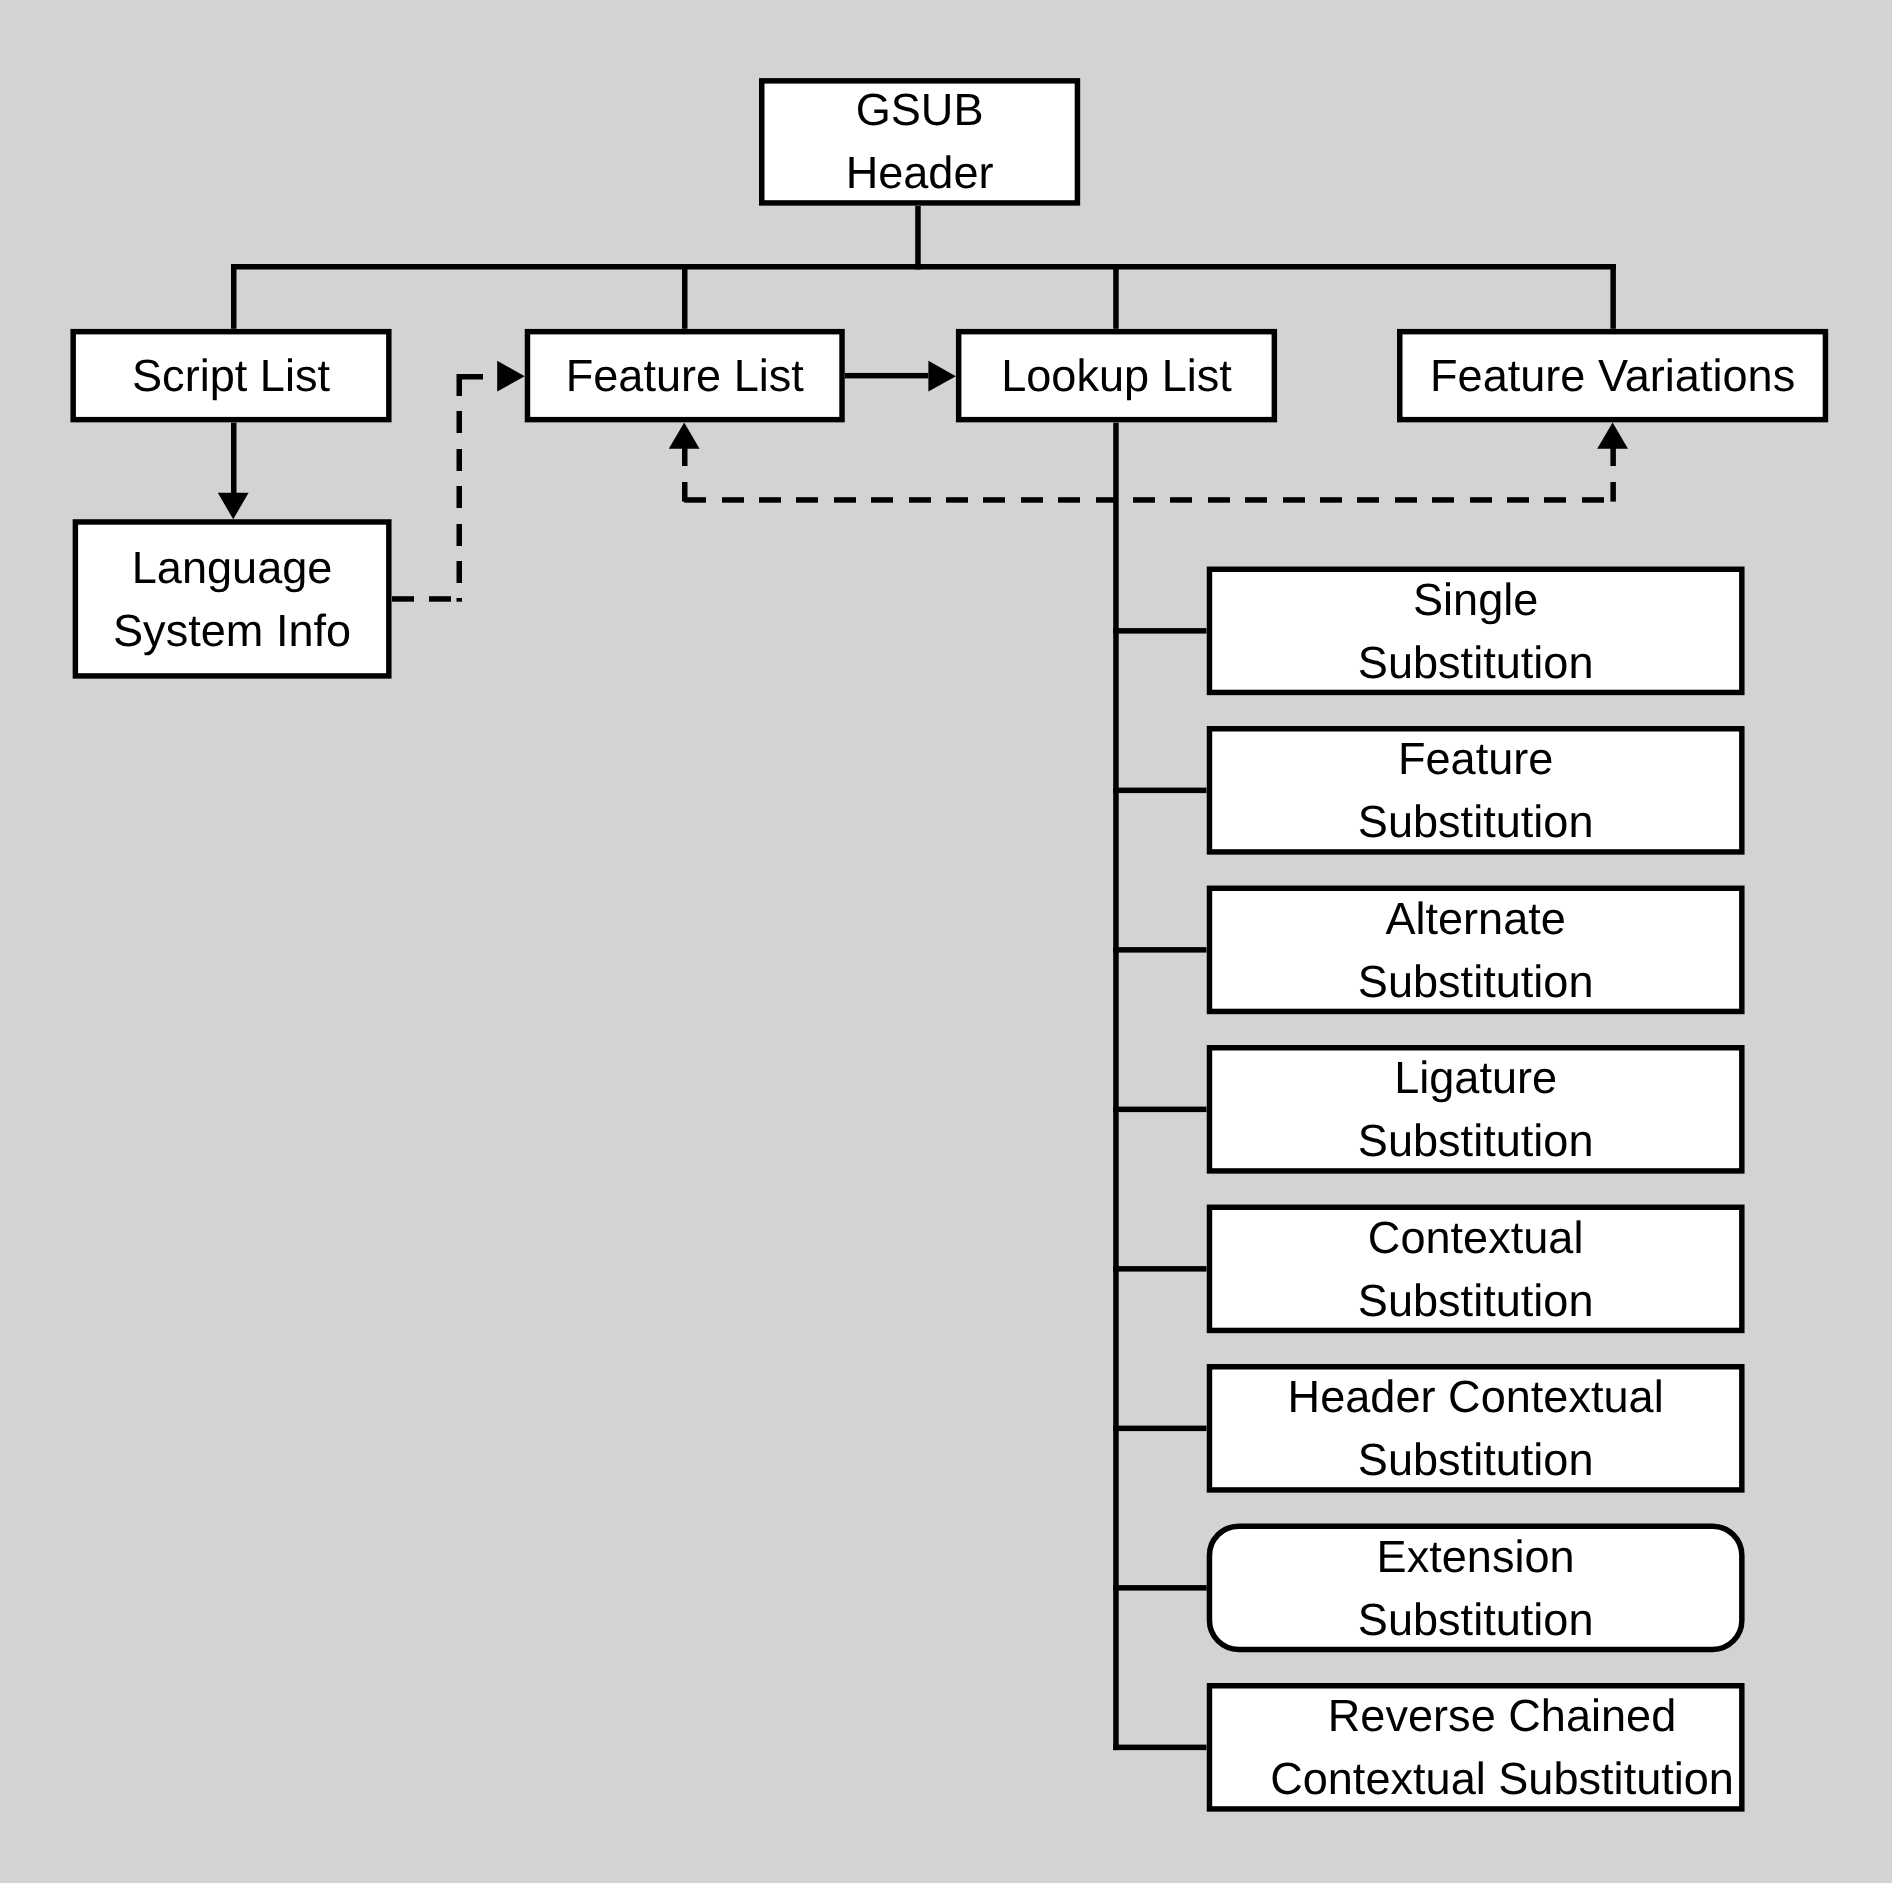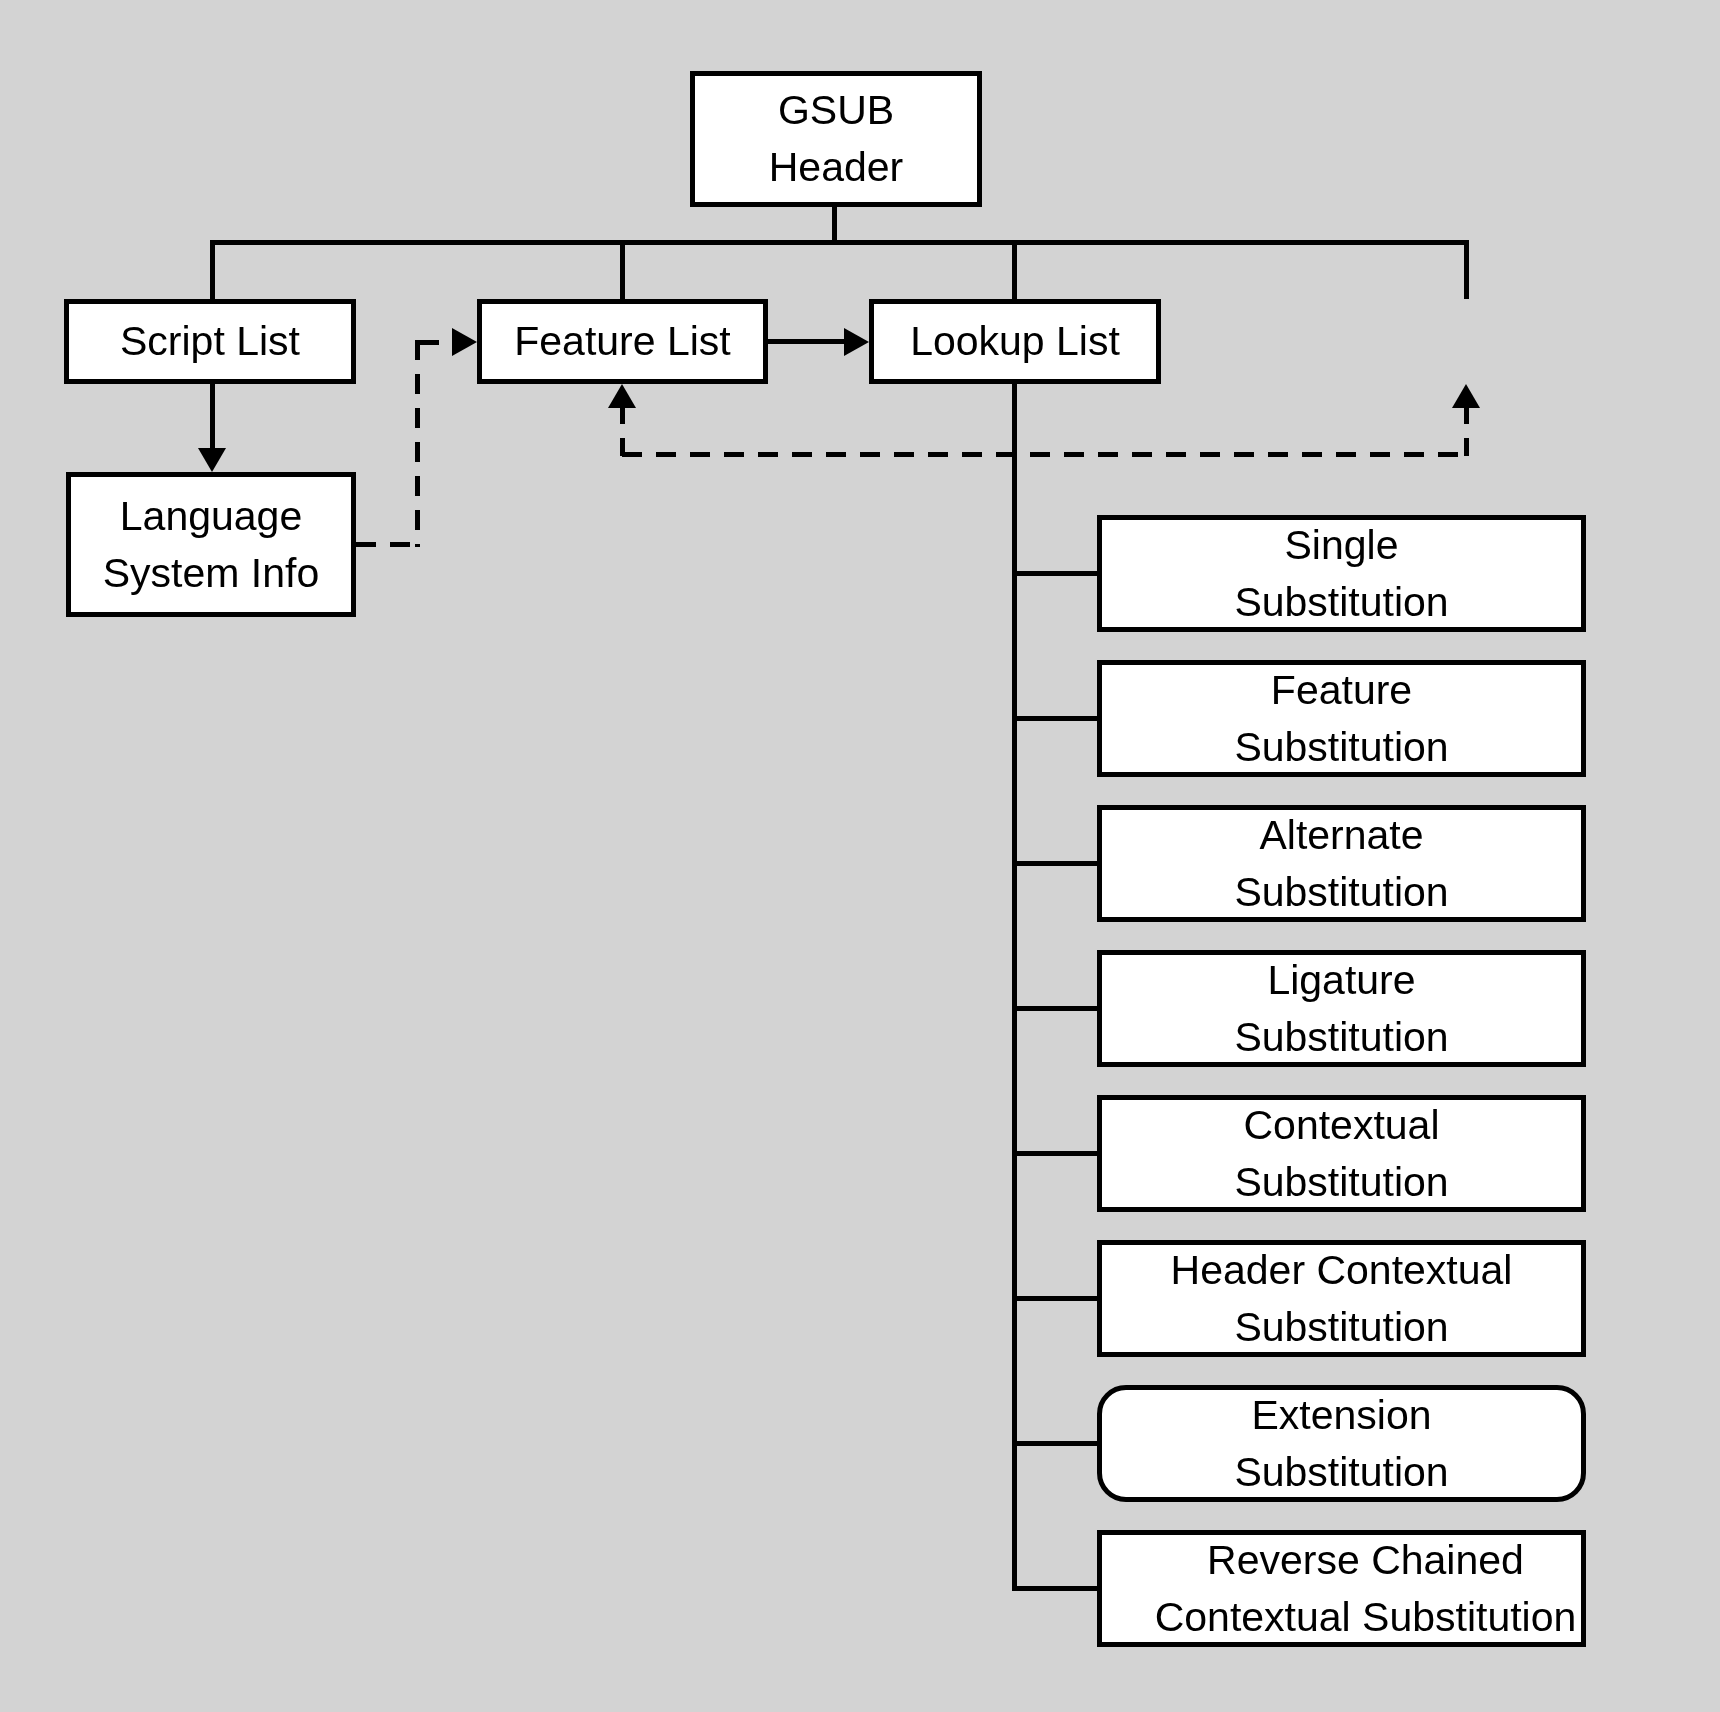--- a/index.html
+++ b/index.html
@@ -95,37 +95,40 @@
   <div class="line" style="left:1012px; top:384px; width:5px; height:1207px;"></div>
   <div class="line" style="left:1012px; top:571px; width:85px; height:5px;"></div>
   <div class="line" style="left:1012px; top:716px; width:85px; height:5px;"></div>
   <div class="line" style="left:1012px; top:861px; width:85px; height:5px;"></div>
   <div class="line" style="left:1012px; top:1006px; width:85px; height:5px;"></div>
   <div class="line" style="left:1012px; top:1151px; width:85px; height:5px;"></div>
   <div class="line" style="left:1012px; top:1296px; width:85px; height:5px;"></div>
   <div class="line" style="left:1012px; top:1441px; width:85px; height:5px;"></div>
   <div class="line" style="left:1012px; top:1586px; width:85px; height:5px;"></div>
 
-  <div class="node" style="left:690px; top:71px; width:292px; height:136px;">
+  <div class="node" style="left:690px; top:71px; width:292px; height:116px;">
     <span>GSUB
 Header</span>
   </div>
 
   <div class="node" style="left:64px; top:299px; width:292px; height:85px;">
     <span>Script List</span>
   </div>
 
   <div class="node" style="left:477px; top:299px; width:291px; height:85px;">
     <span>Feature List</span>
   </div>
 
   <div class="node" style="left:869px; top:299px; width:292px; height:85px;">
     <span>Lookup List</span>
   </div>
 
+  <div class="node" style="left:1270px; top:299px; width:392px; height:85px;">
+    <span>Feature Variations</span>
+  </div>
 
   <div class="node" style="left:66px; top:472px; width:290px; height:145px;">
     <span>Language
 System Info</span>
   </div>
 
   <div class="node" style="left:1097px; top:515px; width:489px; height:117px;">
     <span>Single
 Substitution</span>
   </div>

